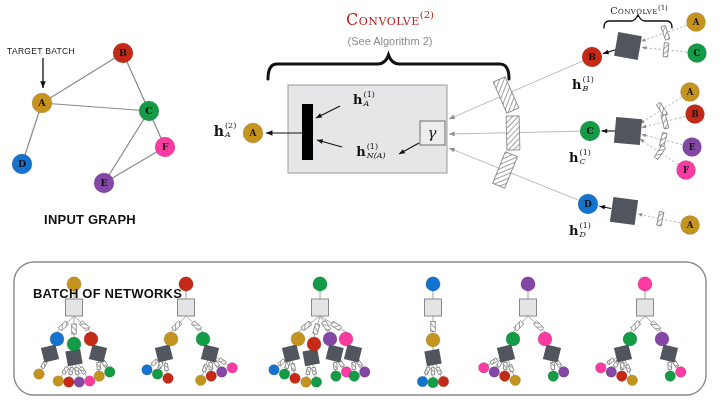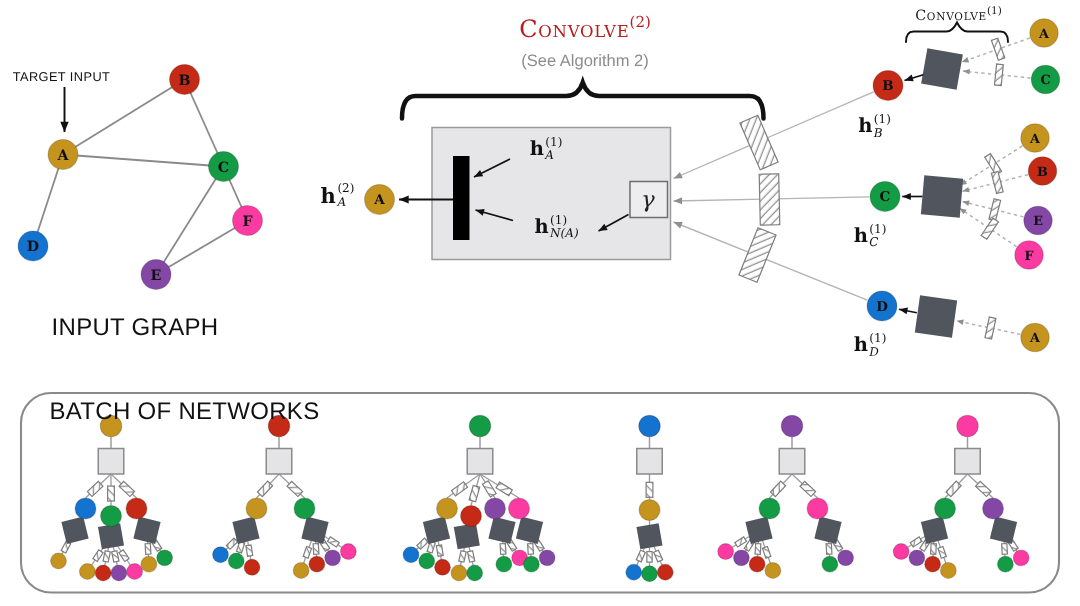--- a/index.html
+++ b/index.html
@@ -1,23 +1,23 @@
 <!DOCTYPE html>
 <html><head>
 <meta charset="utf-8">
 <style>
   html,body{margin:0;padding:0;background:#fff;}
   #stage{position:relative;width:720px;height:404px;background:#fff;overflow:hidden;
          font-family:"Liberation Sans","DejaVu Sans",sans-serif;}
   #dg{position:absolute;left:0;top:0;}
   .ov{position:absolute;transform:translate(-50%,-50%);white-space:nowrap;color:#111;}
-  .tl{transform:none;}
+  .tl{transform:none;margin-top:20px;}
   .sans{font-family:"Liberation Sans","DejaVu Sans",sans-serif;}
   .serif{font-family:"DejaVu Serif","Liberation Serif",serif;}
-  .cap{font-size:16px;font-weight:normal;letter-spacing:.2px;}
+  .cap{font-size:13px;font-weight:bold;letter-spacing:.2px;}
   .target{font-size:8.5px;letter-spacing:.3px;}
   .c2t{font-size:16px;color:#b91c1c;}
   .c1t{font-size:9.5px;color:#1a1a1a;}
   .sc{font-variant:small-caps;letter-spacing:.5px;}
   .c2t sup{font-size:10px;}
   .c1t sup{font-size:7px;}
   .sub2{font-size:11px;color:#8c8c8c;}
   .mlabel{display:flex;align-items:center;font-weight:bold;color:#111;}
   .mb{font-size:13px;}
   .big .mb{font-size:14px;}
@@ -330,21 +330,21 @@
       <line x1="669" y1="353.5" x2="680.75" y2="371.9" stroke="#9e9e9e" stroke-width="0.85"></line>
       <rect x="671.9625" y="361.87" width="7" height="3.5" fill="url(#hp)" stroke="#7d7d7d" stroke-width="0.8" transform="rotate(57.438229527869915 675.4625 363.62)"></rect>
       <rect x="661.5" y="346" width="15" height="15" fill="#51565E" transform="rotate(14 669 353.5)"></rect>
       <circle cx="670.25" cy="376.1" r="5.3" fill="#149B45" stroke="rgba(0,0,0,0.18)" stroke-width="0.7"></circle>
       <circle cx="680.75" cy="371.9" r="5.3" fill="#FB3BA2" stroke="rgba(0,0,0,0.18)" stroke-width="0.7"></circle>
       <circle cx="662" cy="339" r="7" fill="#8447A6" stroke="rgba(0,0,0,0.18)" stroke-width="0.7"></circle>
       <rect x="636.5" y="299" width="17" height="17" fill="#E4E4E7" stroke="#8a8a8a" stroke-width="1"></rect>
       <circle cx="645" cy="284" r="7.2" fill="#FB3BA2" stroke="rgba(0,0,0,0.18)" stroke-width="0.7"></circle>
     </svg>
 
-  <div class="ov sans target" style="left:41px;top:51px;">TARGET INPUT</div>
+  <div class="ov sans target" style="left:41px;top:51px;">TARGET BATCH</div>
   <div class="ov sans cap" style="left:90px;top:219px;">INPUT GRAPH</div>
 
   <div class="ov serif c2t" style="left:390px;top:19px;"><span class="sc">Convolve</span><sup>(2)</sup></div>
   <div class="ov sans sub2" style="left:390px;top:41px;">(See Algorithm 2)</div>
 
   <div class="ov serif mlabel big" style="left:225px;top:131px;">
     <span class="mb">h</span>
       <span class="ss">
         <span>(2)</span>
         <span class="sb">A</span>

